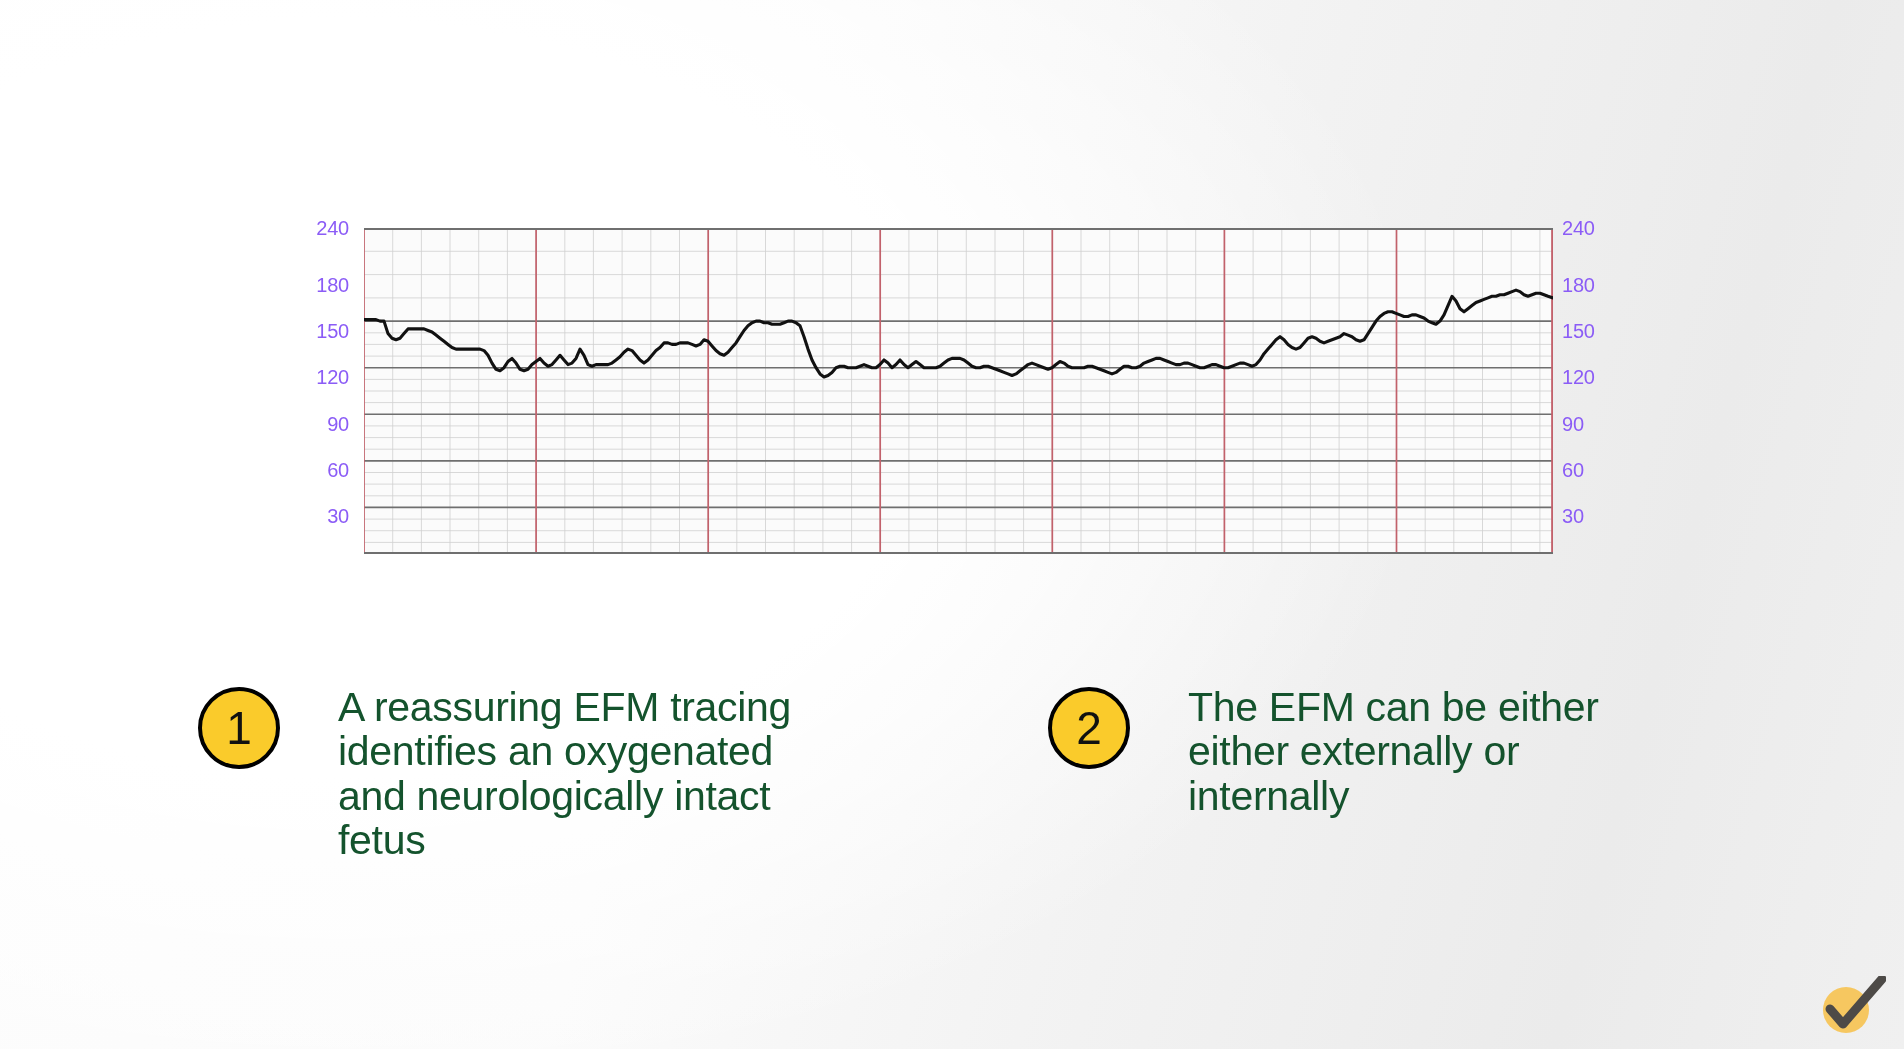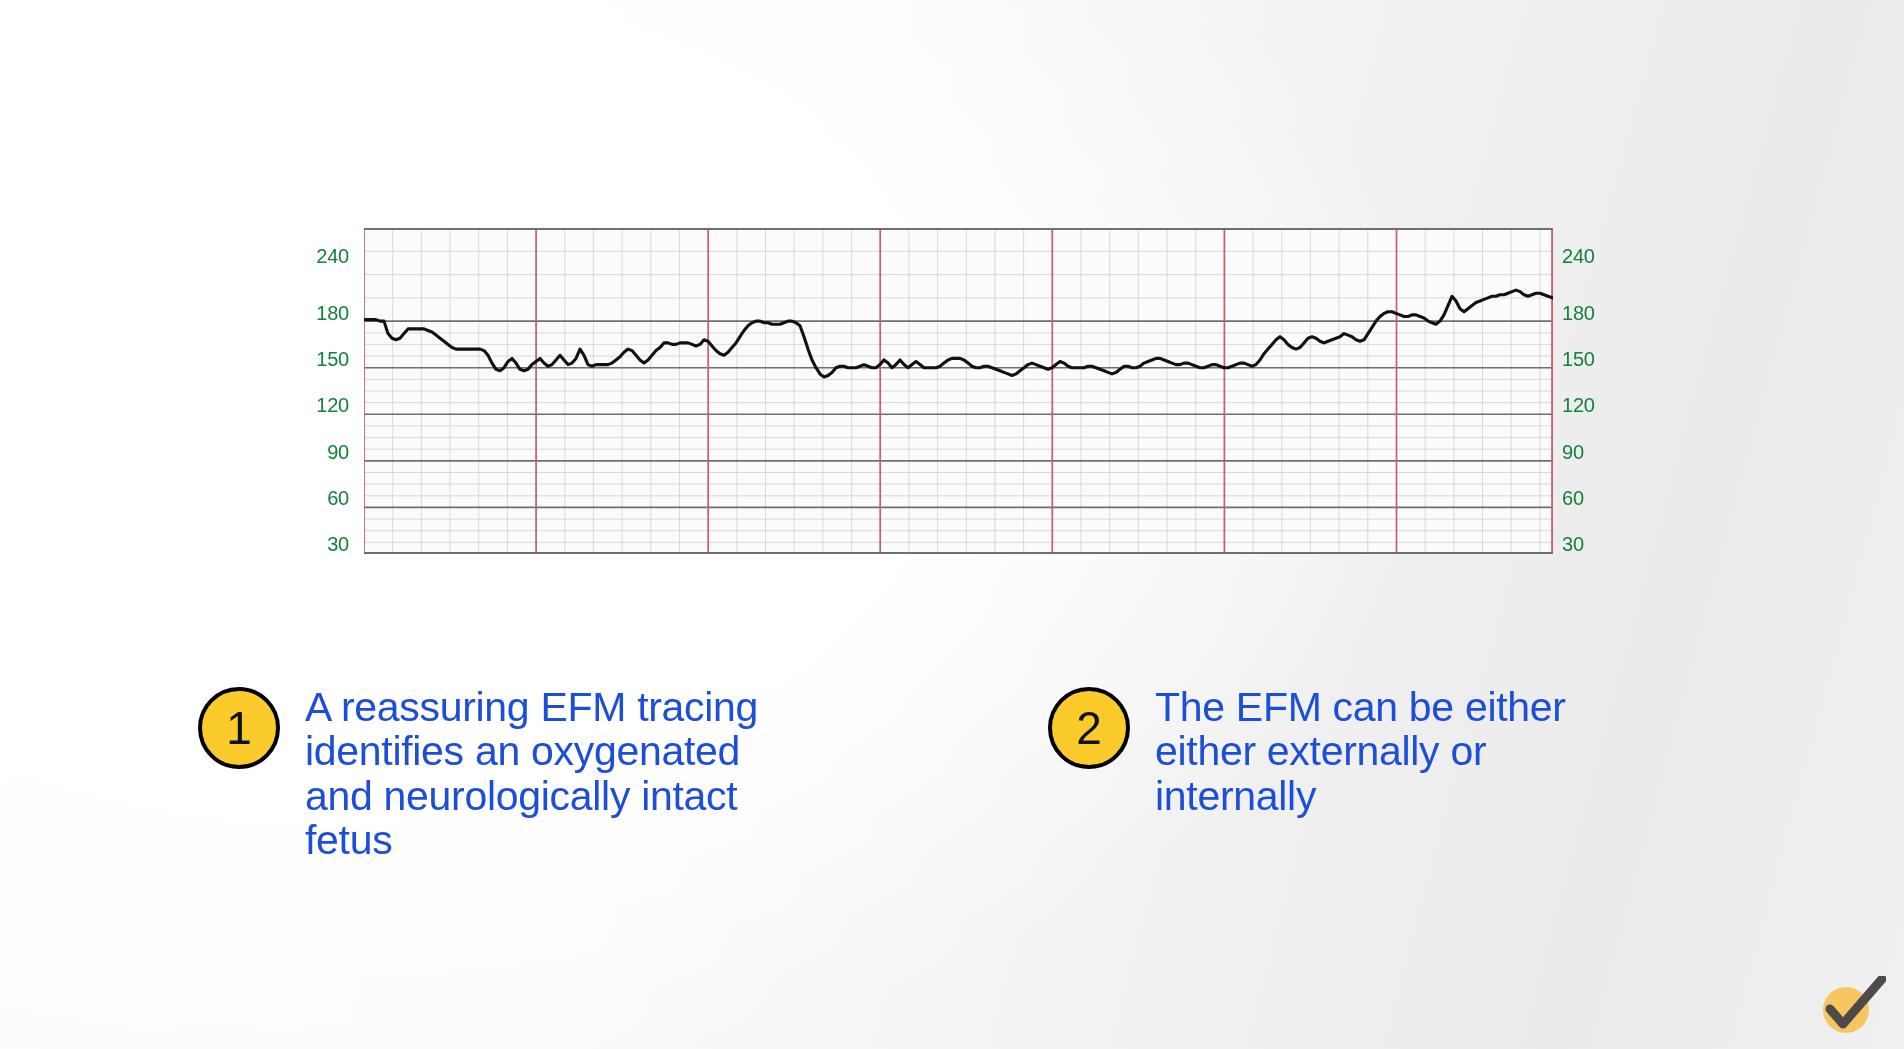--- a/index.html
+++ b/index.html
@@ -34,26 +34,25 @@
     display: block;
   }
   #trace-svg {
     position: absolute; left: 0; top: 0;
     width: 100%; height: 100%;
     display: block;
   }
   .axis-label {
     position: absolute;
     font-size: 20px;
-    color: #15803d;
+    color: #8b5cf6;
     font-family: "Liberation Sans", sans-serif;
     letter-spacing: -0.2px;
     white-space: nowrap;
     line-height: 1;
-    margin-top: 28px;
   }
   .axis-label.left  { right: 1240px; text-align: right; width: 60px; }
   .axis-label.right { left: 1245px;  text-align: left;  width: 60px; }
 
   
   .bullet-group { position: absolute; display: flex; align-items: flex-start; }
   #bullet-1 { left: 198px;  top: 685px; width: 600px; }
   #bullet-2 { left: 1048px; top: 685px; width: 600px; }
 
   .num-circle {
@@ -63,24 +62,24 @@
     background: #facb2b;
     border: 4px solid #000000;
     display: flex; align-items: center; justify-content: center;
     font-size: 46px;
     color: #111111;
     font-family: "Liberation Sans", sans-serif;
     line-height: 1;
     margin-top: 2px;
   }
   .bullet-text {
-    margin-left: 25px;
+    margin-left: 58px;
     font-size: 41px;
     line-height: 1.08;
-    color: #1d4ed8;
+    color: #14532d;
     font-family: "Liberation Sans", sans-serif;
     letter-spacing: -0.3px;
     max-width: 560px;
   }
   #bullet-1 .bullet-text { max-width: 460px; }
   #bullet-2 .bullet-text { max-width: 540px; }
 
   
   #logo-mark {
     position: absolute;

